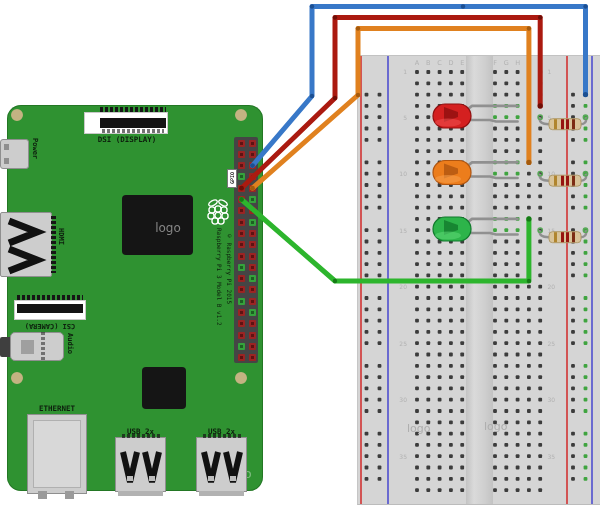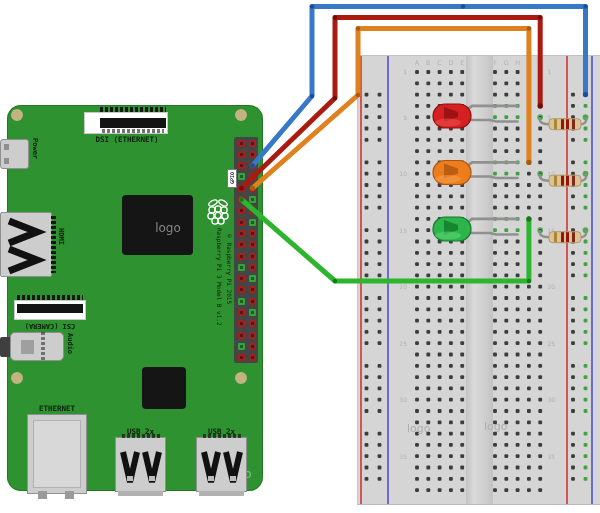--- a/index.html
+++ b/index.html
@@ -48,21 +48,21 @@
   <div class="abs connector" style="left:0px;top:139px;width:29px;height:30px;border-radius:3px;">
     <div class="abs" style="left:3px;top:4px;width:5px;height:6px;background:#8f8f8f;"></div>
     <div class="abs" style="left:3px;top:18px;width:5px;height:6px;background:#8f8f8f;"></div>
   </div>
   <span class="abs pi-label v-text" style="left:31px;top:138px;font-size:7px;">Power</span>
 
   <div class="abs comb" style="left:100px;top:107px;width:66px;height:6px;"></div>
   <div class="abs" style="left:84px;top:112px;width:84px;height:22px;background:#fff;border:1px solid #c9c9c9;"></div>
   <div class="abs" style="left:100px;top:118px;width:66px;height:10px;background:#141414;"></div>
   <div class="abs comb" style="left:102px;top:129px;width:62px;height:4px;opacity:.6;"></div>
-  <span class="abs pi-label" style="left:84px;top:136px;width:86px;text-align:center;">DSI (ETHERNET)</span>
+  <span class="abs pi-label" style="left:84px;top:136px;width:86px;text-align:center;">DSI (DISPLAY)</span>
 
   <div class="abs connector" style="left:0px;top:212px;width:52px;height:65px;border-radius:2px;">
     <svg width="52" height="65">
       <polyline points="8,8 36,19 8,30" stroke="#111" stroke-width="7" fill="none"></polyline>
       <polyline points="8,36 36,47 8,58" stroke="#111" stroke-width="7" fill="none"></polyline>
     </svg>
   </div>
   <div class="abs comb-v" style="left:51px;top:216px;width:5px;height:57px;"></div>
   <span class="abs pi-label v-text" style="left:57px;top:228px;font-size:7px;">HDMI</span>
 

